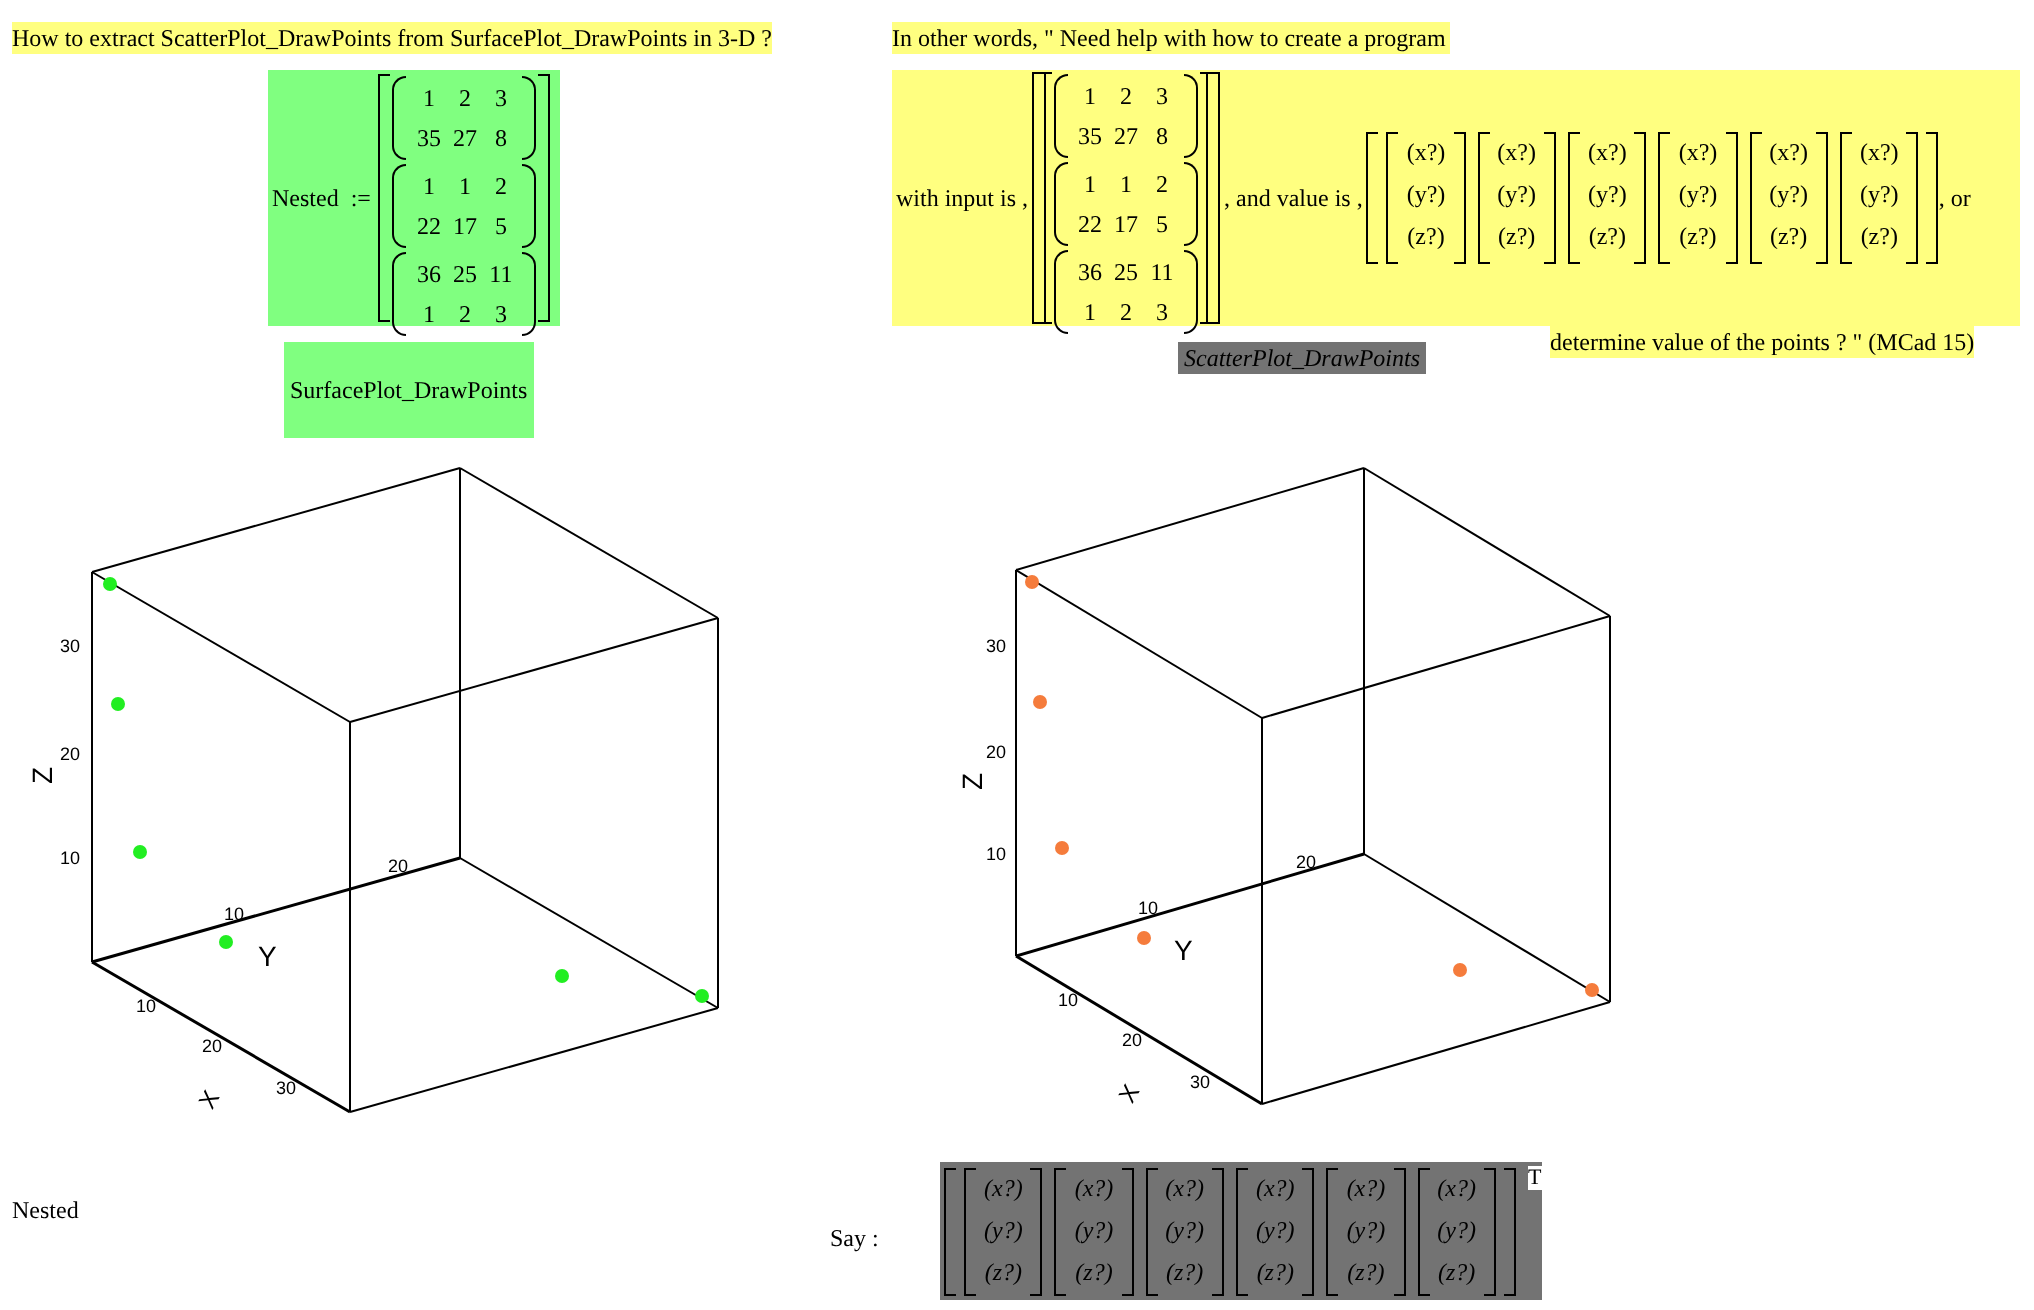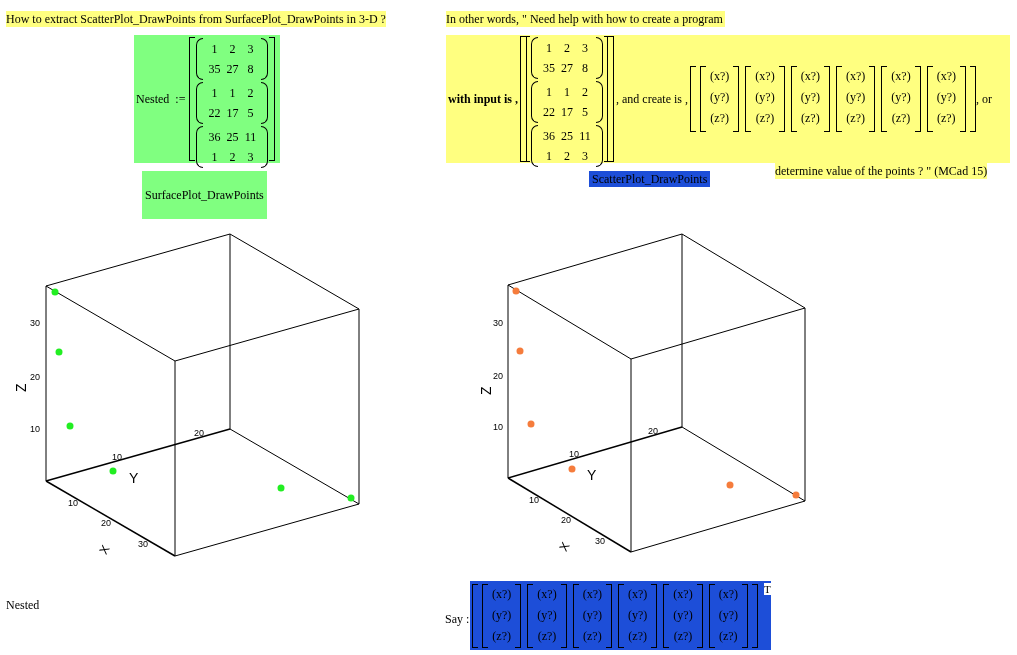--- a/index.html
+++ b/index.html
@@ -1,21 +1,21 @@
 <!DOCTYPE html>
 <html><head>
 <meta charset="utf-8">
 <style>
   html, body { margin:0; padding:0; background:#ffffff; }
   body { width:1017px; height:655px; position:relative; overflow:hidden;
          font-family:"Liberation Serif", serif; font-size:12px; color:#000; }
   .abs { position:absolute; }
   .yellow { background:#ffff80; }
   .green { background:#80ff80; }
-  .orange { background:#1d4ed8; }
+  .orange { background:#737373;font-style:italic; }
   .txt { white-space:nowrap; line-height:16px; padding:0 0; }
 
   
   .mat { display:inline-flex; align-items:stretch; vertical-align:middle; }
   .brk { width:5px; border:1px solid #000; }
   .brk.l { border-right:none; }
   .brk.r { border-left:none; }
   .par { width:6px; border:1px solid #000; }
   .par.l { border-right:none; border-radius:8px 0 0 8px; }
   .par.r { border-left:none; border-radius:0 8px 8px 0; }
@@ -91,21 +91,21 @@
     </span>
     <span class="brk r"></span>
   </span>
 </div>
 
 <div class="abs green txt" style="left:142px; top:171px; padding:16px 3px;">SurfacePlot_DrawPoints</div>
 
 <div class="abs yellow txt" style="left:446px; top:11px; padding-right:2px;">In other words, " Need help with how to create a program</div>
 
 <div class="abs yellow" style="left:446px; top:35px; width:564px; height:128px; display:flex; align-items:center;">
-  <span style="margin-left:2px;font-weight:bold;">with input is ,</span>
+  <span style="margin-left:2px;">with input is ,</span>
   <span class="mat" style="height:126px; margin-left:2px;">
     <span class="brk l"></span>
       <span class="brk l" style="width:3px;"></span>
     <span style="display:flex; flex-direction:column; justify-content:space-around; padding:0 1px;">
       <span class="inner">
           <span class="par l"></span>
           <span class="mcol">
         <span class="mrow">
               <span class="cell">1</span>
               <span class="cell">2</span>
@@ -148,21 +148,21 @@
               <span class="cell">2</span>
               <span class="cell">3</span>
             </span>
       </span>
           <span class="par r"></span>
         </span>
     </span>
     <span class="brk r" style="width:3px;"></span>
       <span class="brk r"></span>
   </span>
-  <span style="margin-left:2px;">, and create is ,</span>
+  <span style="margin-left:2px;">, and value is ,</span>
   <span class="mat" style="height:66px; margin-left:2px;">
     <span class="brk l"></span>
     <span style="display:flex; align-items:stretch; padding:0 1px;">
       <span class="vec">
           <span class="brk l"></span>
           <span class="vcol">
             <span class="vcell">(x?)</span>
             <span class="vcell">(y?)</span>
             <span class="vcell">(z?)</span>
           </span>
@@ -293,21 +293,21 @@
     <circle cx="56" cy="71" r="3.5"></circle>
     <circle cx="60" cy="131" r="3.5"></circle>
     <circle cx="71" cy="204" r="3.5"></circle>
     <circle cx="112" cy="249" r="3.5"></circle>
     <circle cx="270" cy="265" r="3.5"></circle>
     <circle cx="336" cy="275" r="3.5"></circle>
   </g>
 </svg>
 
 <div class="abs txt" style="left:6px; top:597px;">Nested</div>
-<div class="abs txt" style="left:415px; top:611px;margin-left:30px;">Say :</div>
+<div class="abs txt" style="left:415px; top:611px;">Say :</div>
 
 <div class="abs orange" style="left:470px; top:581px; width:301px; height:69px; display:flex; align-items:center;">
   <span class="mat" style="height:64px; margin-left:2px;">
     <span class="brk l"></span>
     <span style="display:flex; align-items:stretch; padding:0 1px;">
       <span class="vec">
           <span class="brk l"></span>
           <span class="vcol">
             <span class="vcell">(x?)</span>
             <span class="vcell">(y?)</span>

